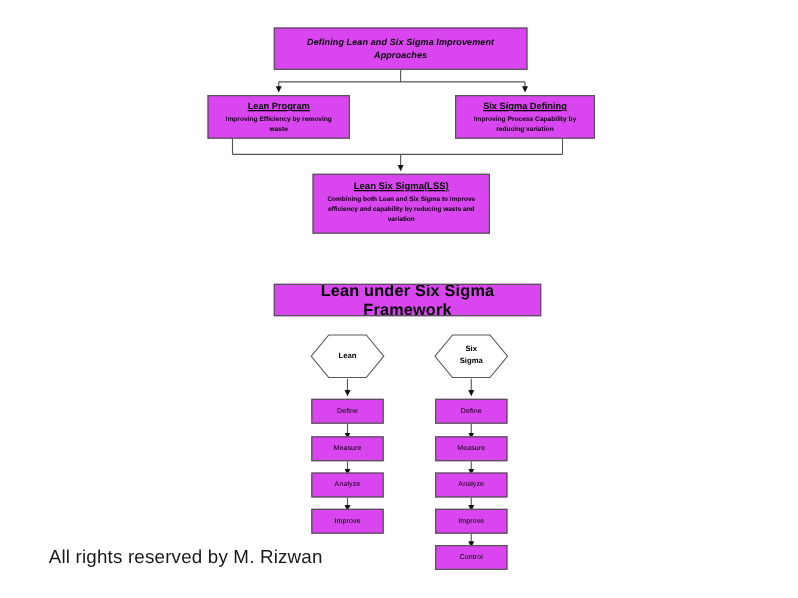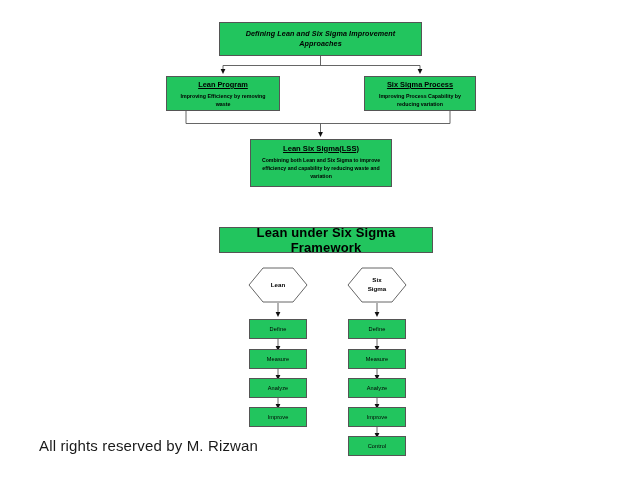--- a/index.html
+++ b/index.html
@@ -18,21 +18,21 @@
   #canvas {
     position: absolute;
     left: 0; top: 0;
     width: 638px;
     height: 478px;
   }
   .node {
     position: absolute;
     box-sizing: border-box;
     border: 1px solid #555555;
-    background: #22c55e;
+    background: #d946ef;
     display: flex;
     flex-direction: column;
     align-items: center;
     justify-content: center;
     text-align: center;
     color: #000000;
     overflow: hidden;
   }
   
   #box-root {
@@ -206,21 +206,21 @@
   <div class="node" id="box-root">
     <div class="title">Defining Lean and Six Sigma Improvement Approaches</div>
   </div>
 
   <div class="node program-box" id="box-lean-program">
     <div class="title">Lean Program</div>
     <div class="desc">Improving Efficiency by removing waste</div>
   </div>
 
   <div class="node program-box" id="box-six-sigma-program">
-    <div class="title">Six Sigma Process</div>
+    <div class="title">Six Sigma Defining</div>
     <div class="desc">Improving Process Capability by reducing variation</div>
   </div>
 
   <div class="node" id="box-lss">
     <div class="title">Lean Six Sigma(LSS)</div>
     <div class="desc">Combining both Lean and Six Sigma to improve efficiency and capability by reducing waste and variation</div>
   </div>
 
   <div class="node" id="box-framework">
     <div class="title">Lean under Six Sigma Framework</div>

